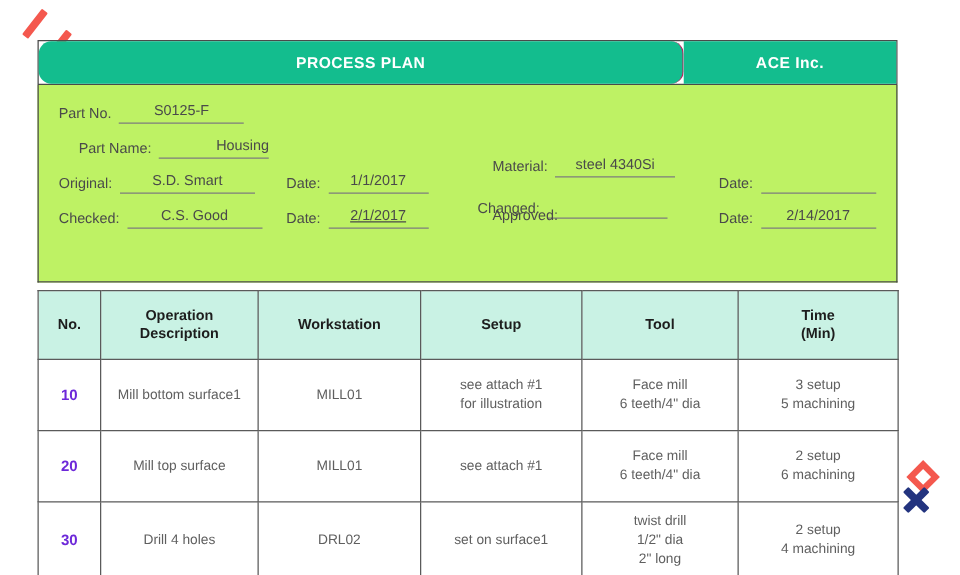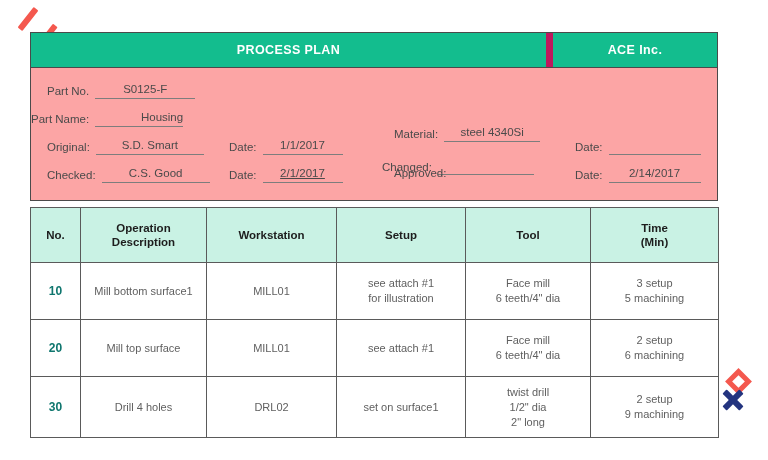--- a/index.html
+++ b/index.html
@@ -75,31 +75,31 @@
   .titlebar .cellB {
     background: #13bd8e;
     color: #ffffff;
     font-weight: bold;
     font-size: 12.5px;
     letter-spacing: .4px;
     display: flex;
     align-items: center;
     justify-content: center;
   }
-  .titlebar .cellA { flex: 0 0 515px; border-right: 7px solid #be185d; }
+  .titlebar .cellA { flex: 0 0 515px; border-right: 1px solid #be185d; border-radius: 10px; }
   .titlebar .cellB { flex: 1 1 auto; }
 
   
   .infobox {
     border: 1px solid #4a4a4a;
     border-top: none;
     box-sizing: border-box;
-    height: 133px;
+    height: 158px;
     position: relative;
-    background: #fca5a5;
+    background: #bef264;
   }
   .field {
     position: absolute;
     display: flex;
     align-items: flex-end;
     font-size: 11.5px;
     color: #4a4a4a;
     white-space: nowrap;
   }
   .field .lbl { padding-right: 6px; line-height: 15px; }
@@ -134,21 +134,21 @@
     line-height: 14px;
   }
   .optable td {
     background: #ffffff;
     color: #5f5f5f;
     font-size: 11px;
     line-height: 15px;
     height: 54px;
   }
   .optable td.no {
-    color: #0f766e;
+    color: #6d28d9;
     font-weight: bold;
     font-size: 12px;
   }
   .optable tr.tall td { height: 58px; }
 </style>
 </head>
 <body>
 
 <div class="deco">
   <div class="dash dash-long"></div>
@@ -167,21 +167,21 @@
     <div class="cellB">ACE Inc.</div>
   </div>
 
   <div class="infobox">
 
     <div class="field" style="left:16px; top:14px;">
       <span class="lbl">Part No.</span>
       <span class="val" style="width:100px;">S0125-F</span>
     </div>
 
-    <div class="field" style="left:0; top:42px;">
+    <div class="field" style="left:32px; top:42px;">
       <span class="lbl">Part Name:</span>
       <span class="val" style="width:88px;text-align:right;">Housing</span>
     </div>
 
     <div class="field" style="left:16px; top:70px;">
       <span class="lbl">Original:</span>
       <span class="val" style="width:108px;">S.D. Smart</span>
     </div>
     <div class="field" style="left:198px; top:70px;">
       <span class="lbl">Date:</span>
@@ -287,19 +287,19 @@
         <td>
           <div>set on surface1</div>
         </td>
         <td>
           <div>twist drill</div>
           <div>1/2" dia</div>
           <div>2" long</div>
         </td>
         <td>
           <div>2 setup</div>
-          <div>9 machining</div>
+          <div>4 machining</div>
         </td>
       </tr>
     </tbody>
   </table>
 
 </div>
 
 </body></html>

